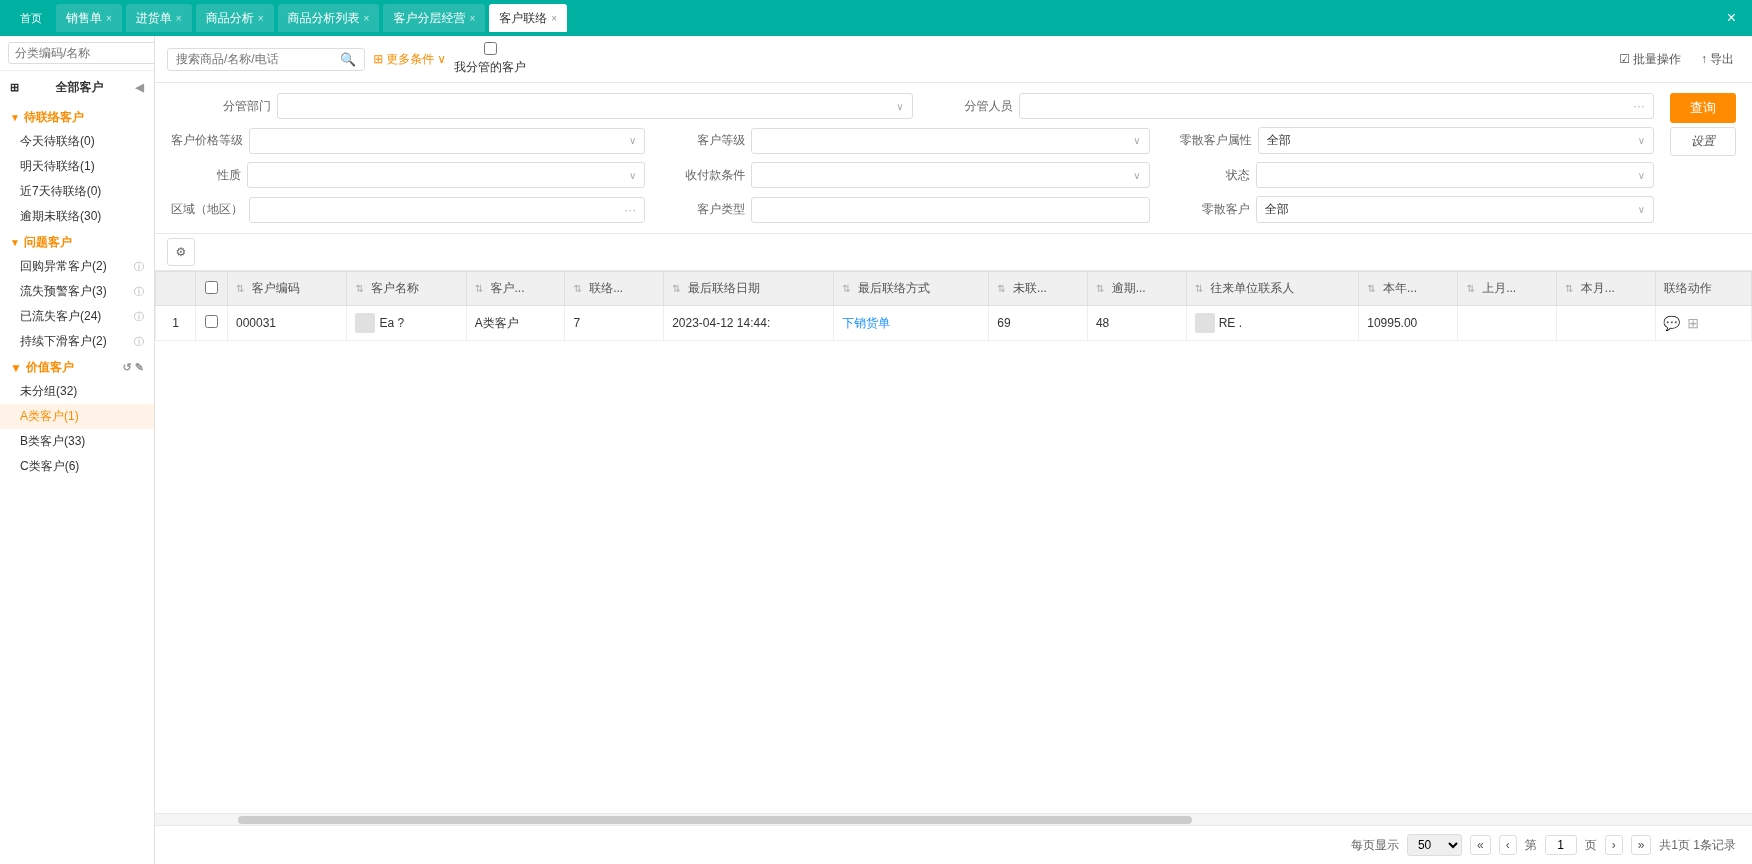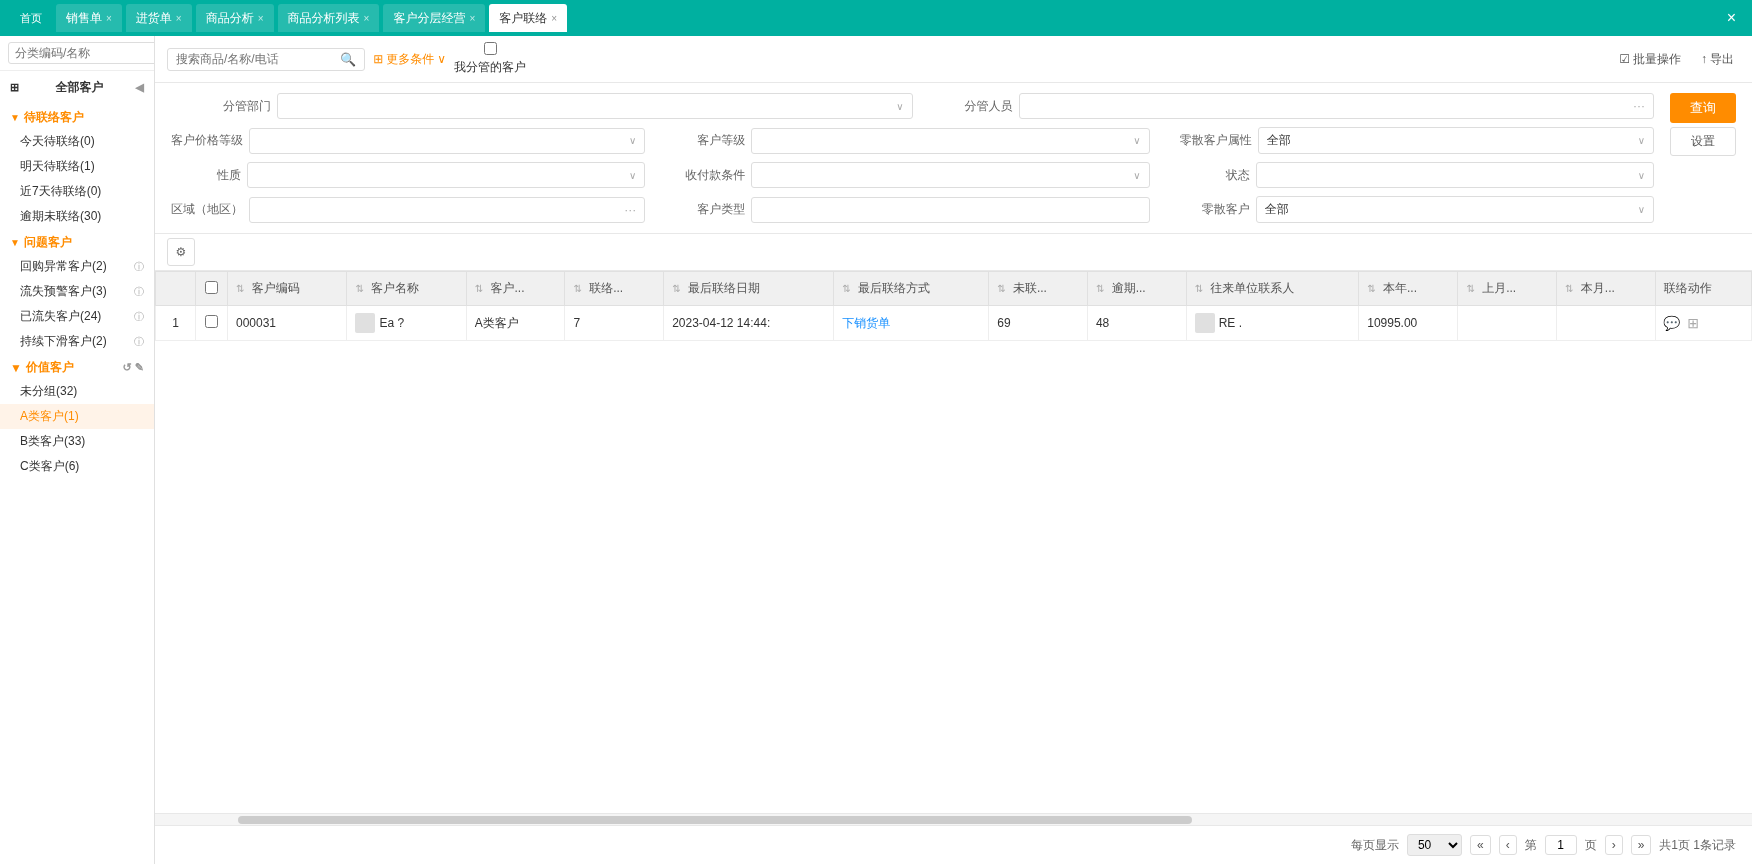--- a/index.html
+++ b/index.html
@@ -176,21 +176,21 @@
     }
     .total-records { color: #666; }
 
     
     .query-btn {
       background: #ff8c00; color: #fff; border: none; border-radius: 3px;
       padding: 6px 20px; font-size: 13px; cursor: pointer; white-space: nowrap; font-family: Liberation Mono, monospace;
     }
     .setting-btn {
       background: #fff; color: #555; border: 1px solid #ddd; border-radius: 3px;
-      padding: 5px 6px; font-size: 12px; cursor: pointer; white-space: nowrap;
+      padding: 5px 6px; font-size: 12px; cursor: pointer; white-space: nowrap; font-style: italic;
     }
     .btn-group { display: flex; flex-direction: column; gap: 4px; margin-left: 16px; }
 
     
     ::-webkit-scrollbar { width: 6px; height: 6px; }
     ::-webkit-scrollbar-track { background: #f1f1f1; }
     ::-webkit-scrollbar-thumb { background: #ccc; border-radius: 3px; }
 
     .customer-name-cell { display: flex; align-items: center; gap: 4px; }
     .name-avatar { width: 20px; height: 20px; background: #e0e0e0; border-radius: 2px; display: inline-block; }

